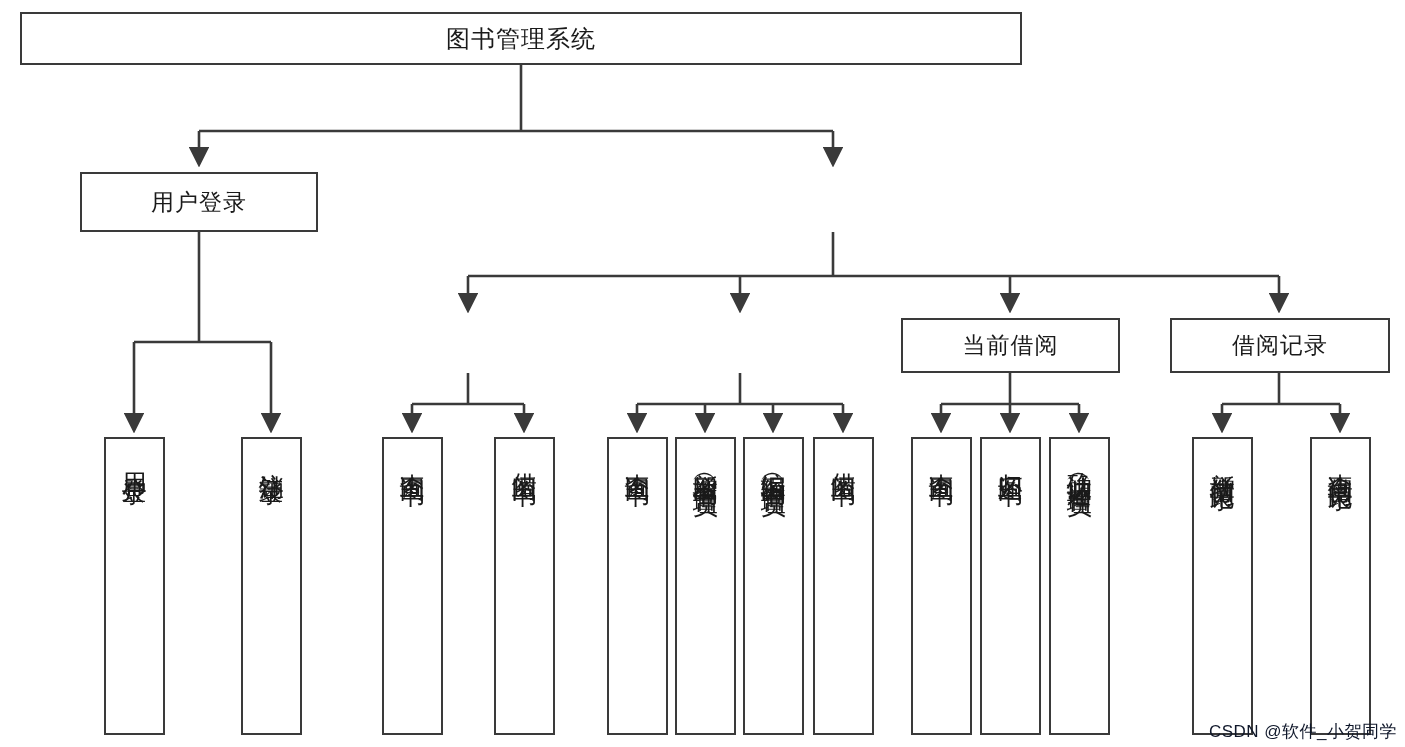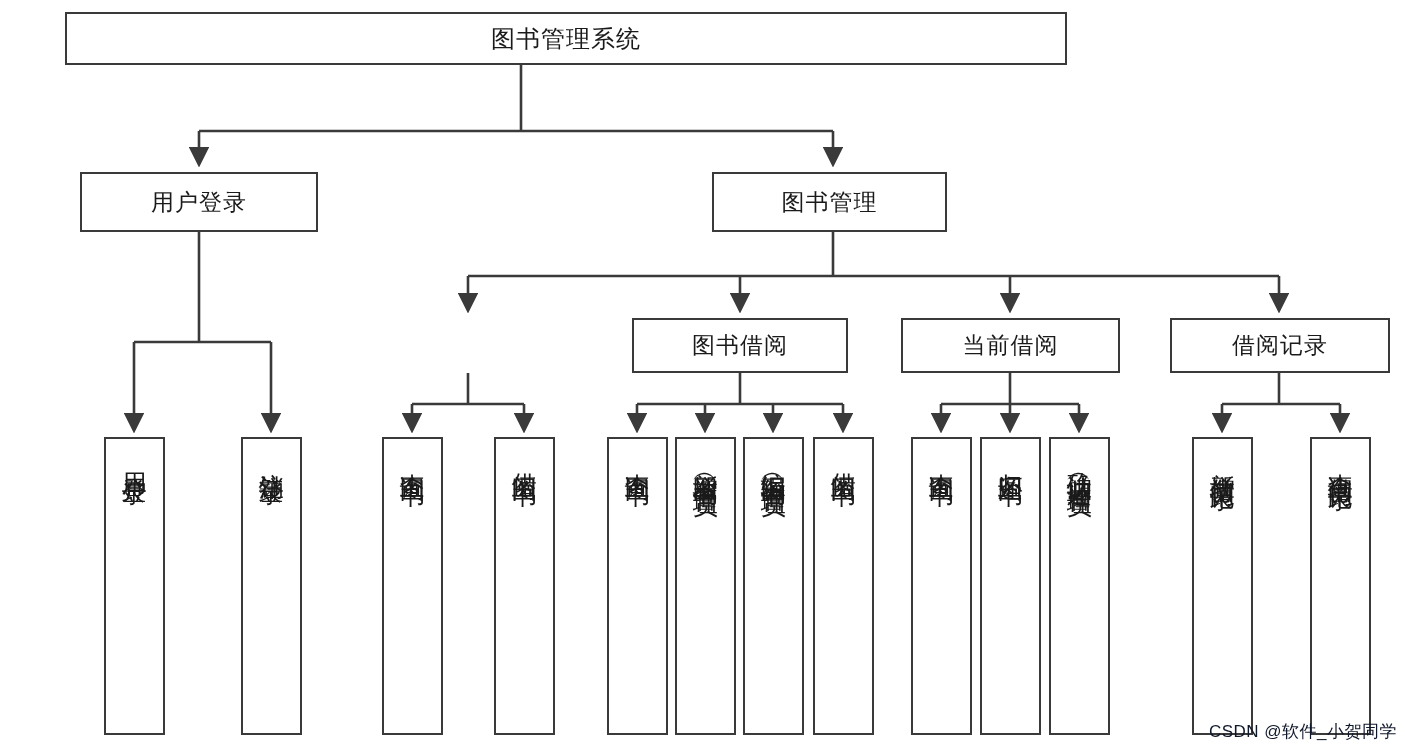--- a/index.html
+++ b/index.html
@@ -22,21 +22,21 @@
     display:flex;
     align-items:center;
     justify-content:center;
     color:#1a1a1a;
   }
   .node.horiz{
     font-size:23px;
     letter-spacing:1px;
     white-space:nowrap;
   }
-  .node.root{font-size:24px;margin-left:45px;}
+  .node.root{font-size:24px;}
   .node.vert{
     align-items:flex-start;
     justify-content:center;
     padding-top:14px;
   }
   .vert-text{
     writing-mode:vertical-rl;
     text-orientation:upright;
     -webkit-writing-mode:vertical-rl;
     font-size:25px;
@@ -111,27 +111,21 @@
     </g>
   </svg>
 
   <div class="node horiz root" style="left:20px;top:12px;width:1002px;height:53px;">
     <span>图书管理系统</span>
   </div>
 
   <div class="node horiz" style="left:80px;top:172px;width:238px;height:60px;">
     <span>用户登录</span>
   </div>
-  <div class="node horiz" style="left:712px;top:172px;width:235px;height:60px;">
-    <span>图书管理</span>
-  </div>
 
-  <div class="node horiz" style="left:632px;top:318px;width:216px;height:55px;">
-    <span>图书借阅</span>
-  </div>
   <div class="node horiz" style="left:1170px;top:318px;width:220px;height:55px;">
     <span>借阅记录</span>
   </div>
   <div class="node horiz" style="left:901px;top:318px;width:219px;height:55px;">
     <span>当前借阅</span>
   </div>
 
   <div class="node vert" style="left:104px;top:437px;width:61px;height:298px;">
     <span class="vert-text">用户登录</span>
   </div>

